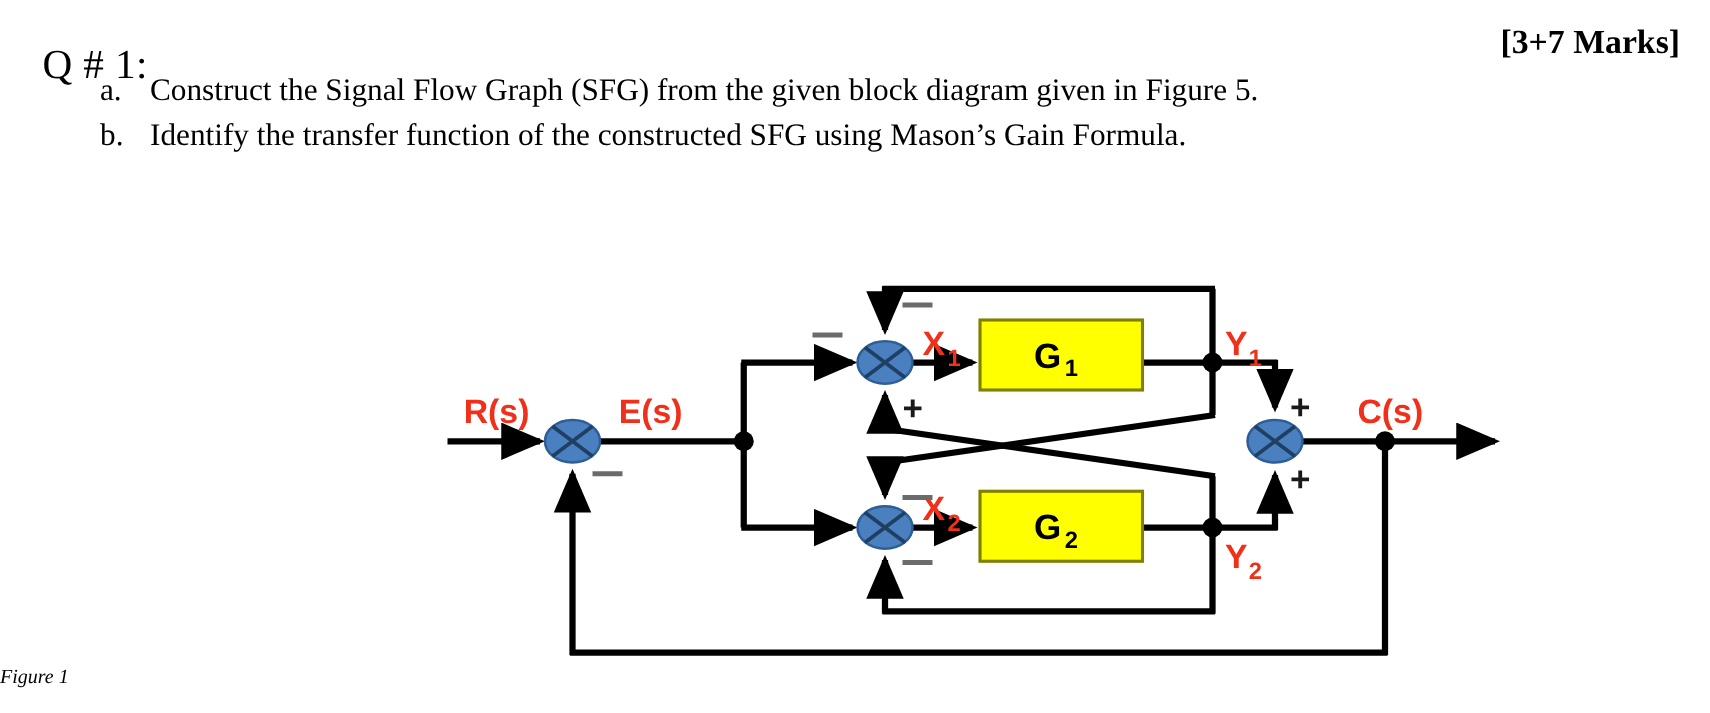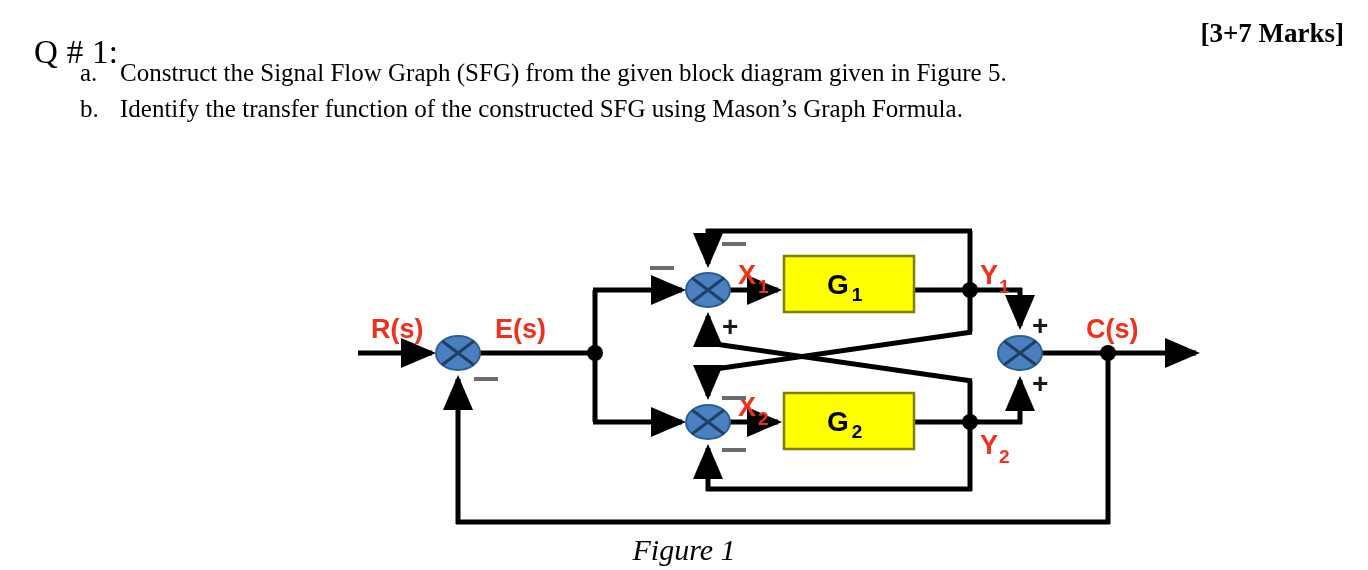--- a/index.html
+++ b/index.html
@@ -75,22 +75,22 @@
   #figure-svg {
     position: absolute;
     left: 0;
     top: 0;
   }
   #figure-caption {
     position: absolute;
     left: 0;
     top: 383px;
     width: 1368px;
-    text-align: center;
-    font-size: 30px;
+    text-align: left;
+    font-size: 16px;
     font-style: italic;
     font-family: "Liberation Serif", "DejaVu Serif", serif;
   }
 
   
   .sig-label {
     font-family: "Liberation Sans", "DejaVu Sans", sans-serif;
     font-weight: bold;
     font-size: 27px;
   }
@@ -126,21 +126,21 @@
   <span id="q-marks">[3+7 Marks]</span>
 </div>
 
 <div id="question-items">
   <div class="q-item">
     <span class="q-item-marker">a.</span>
     <span class="q-item-text">Construct the Signal Flow Graph (SFG) from the given block diagram given in Figure 5.</span>
   </div>
   <div class="q-item">
     <span class="q-item-marker">b.</span>
-    <span class="q-item-text">Identify the transfer function of the constructed SFG using Mason’s Graph Formula.</span>
+    <span class="q-item-text">Identify the transfer function of the constructed SFG using Mason’s Gain Formula.</span>
   </div>
 </div>
 
 <div id="figure-area">
 
   <svg id="figure-svg" width="1368" height="420" viewBox="0 0 1368 420">
     <defs>
       <marker id="arrowhead" markerWidth="7" markerHeight="7" refX="6.2" refY="3" orient="auto" markerUnits="strokeWidth">
         <path d="M0,0 L7,3 L0,6 z" fill="#000000"></path>
       </marker>

